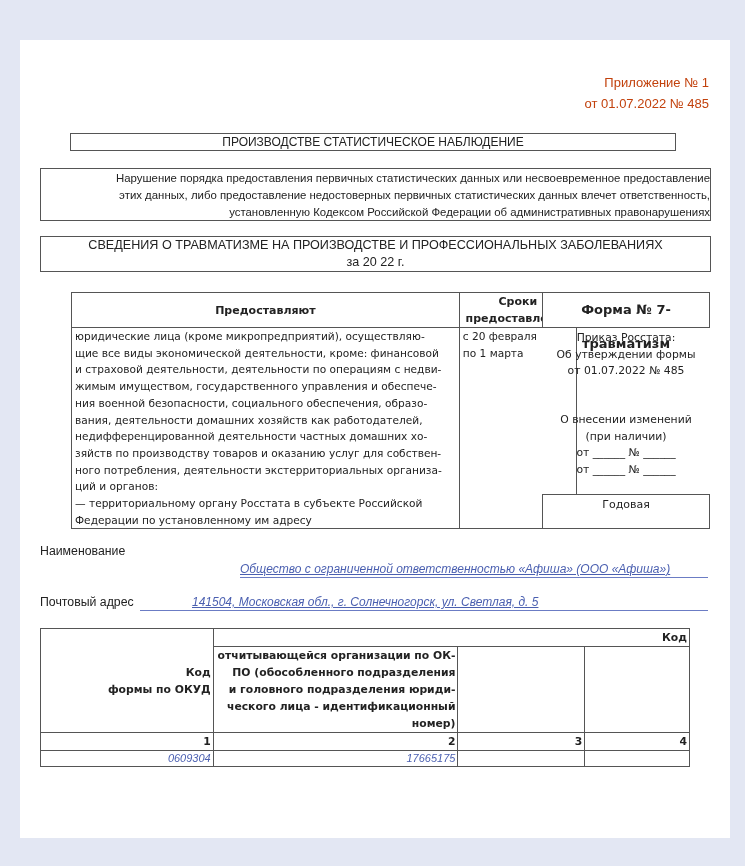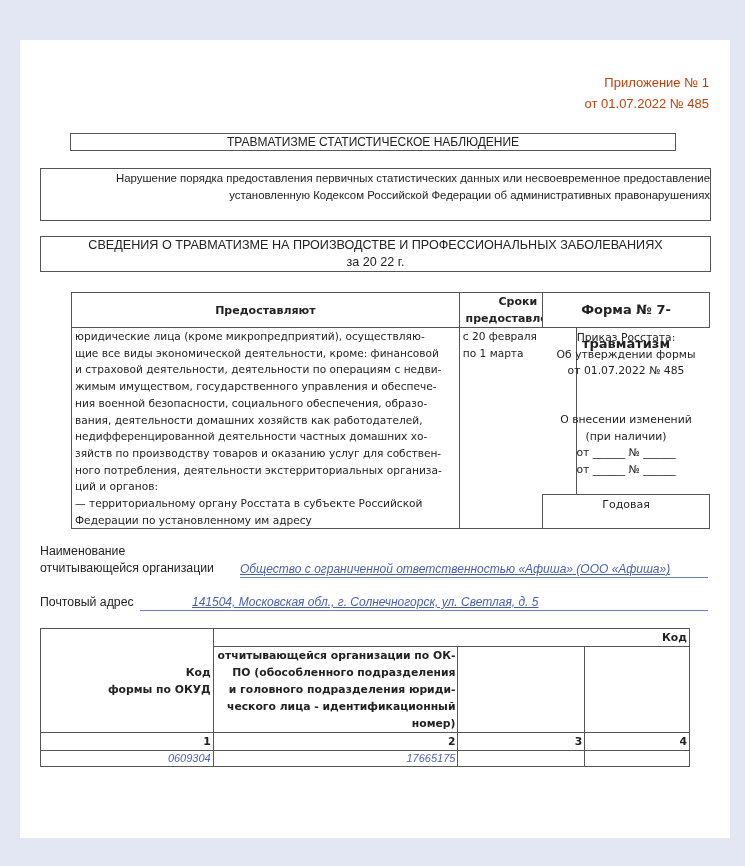--- a/index.html
+++ b/index.html
@@ -72,24 +72,25 @@
 </head>
 <body>
 
 <div class="paper">
 
   <div class="abs attach">
     <div>Приложение № 1</div>
     <div>от 01.07.2022 № 485</div>
   </div>
 
-  <div class="box fed">ТРАВМАТИЗМЕ СТАТИСТИЧЕСКОЕ НАБЛЮДЕНИЕ</div>
+  <div class="box fed">ПРОИЗВОДСТВЕ СТАТИСТИЧЕСКОЕ НАБЛЮДЕНИЕ</div>
 
   <div class="box warn">
     <div>Нарушение порядка предоставления первичных статистических данных или несвоевременное предоставление</div>
+    <div>этих данных, либо предоставление недостоверных первичных статистических данных влечет ответственность,</div>
     <div>установленную Кодексом Российской Федерации об административных правонарушениях</div>
   </div>
 
   <div class="box title">
     <div>СВЕДЕНИЯ О ТРАВМАТИЗМЕ НА ПРОИЗВОДСТВЕ И ПРОФЕССИОНАЛЬНЫХ ЗАБОЛЕВАНИЯХ</div>
     <div>за 20 22 г.</div>
   </div>
 
   <table class="prov">
     <tbody>
@@ -135,21 +136,20 @@
     <div>О внесении изменений</div>
     <div>(при наличии)</div>
     <div>от ______ № ______</div>
     <div>от ______ № ______</div>
   </div>
 
   <div class="box period">Годовая</div>
 
   <div class="abs lbl" style="left:20px; top:503px;">
     <div>Наименование</div>
-    <div>отчитывающейся организации</div>
   </div>
   <div class="abs fillval" style="left:220px; top:521px; width:468px; text-decoration:none;">
     <span style="text-decoration: underline;">Общество с ограниченной ответственностью «Афиша» (ООО «Афиша»)</span>
   </div>
 
   <div class="abs lbl" style="left:20px; top:554px;">Почтовый адрес</div>
   <div class="abs fillval" style="left:120px; top:554px; width:568px; text-decoration:none;">
     <span style="text-decoration: underline; margin-left:52px;">141504, Московская обл., г. Солнечногорск, ул. Светлая, д. 5</span>
   </div>
 

